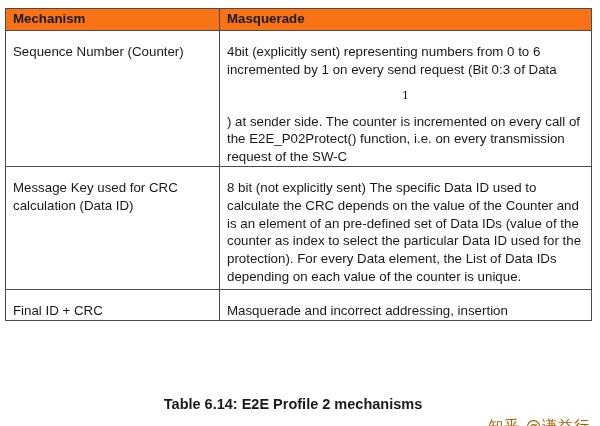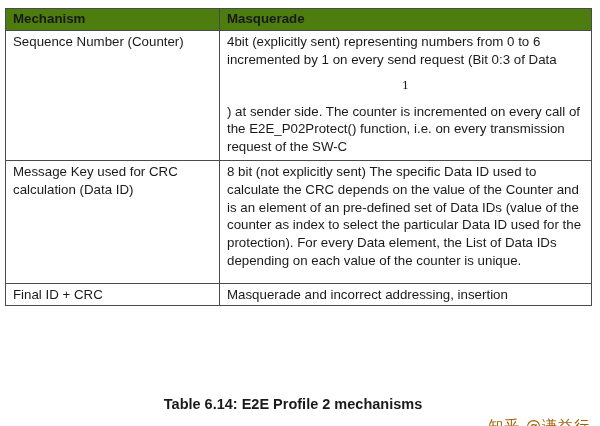--- a/index.html
+++ b/index.html
@@ -1,22 +1,22 @@
 <!DOCTYPE html>
 <html><head>
 <meta charset="utf-8">
 <style>
   html, body { margin:0; padding:0; }
   body { width:600px; height:426px; background:#ffffff; position:relative; overflow:hidden;
          font-family:"Liberation Sans", sans-serif; color:#1a1a1a; }
   table.mech { position:absolute; left:5px; top:8px; width:587px; border-collapse:collapse;
                font-size:13.3px; line-height:17.8px; }
   table.mech th, table.mech td { border:1.5px solid #4a4a4a; vertical-align:top; text-align:left; }
-  table.mech th { background:#4d7c0f; font-weight:bold; padding:1px 7px 2px 7px; height:18px; }
-  table.mech td { padding:2px 7px 0 7px; }
+  table.mech th { background:#f97316; font-weight:bold; padding:1px 7px 2px 7px; height:18px; }
+  table.mech td { padding:12px 7px 0 7px; }
   td.c1 { width:199px; }
   td.c2 { text-align:justify; }
   .footmark { display:block; text-align:center; font-family:"DejaVu Serif", serif; font-size:11px;
               line-height:17px; padding:8px 0 9px 0; }
   .caption { position:absolute; left:0; width:586px; top:396px; text-align:center;
              font-weight:bold; font-size:14.5px; }
   .watermark { position:absolute; right:10px; top:417px; font-size:15px; color:#a16207;
                font-family:"DejaVu Sans", sans-serif; letter-spacing:1px; }
 </style>
 </head>

